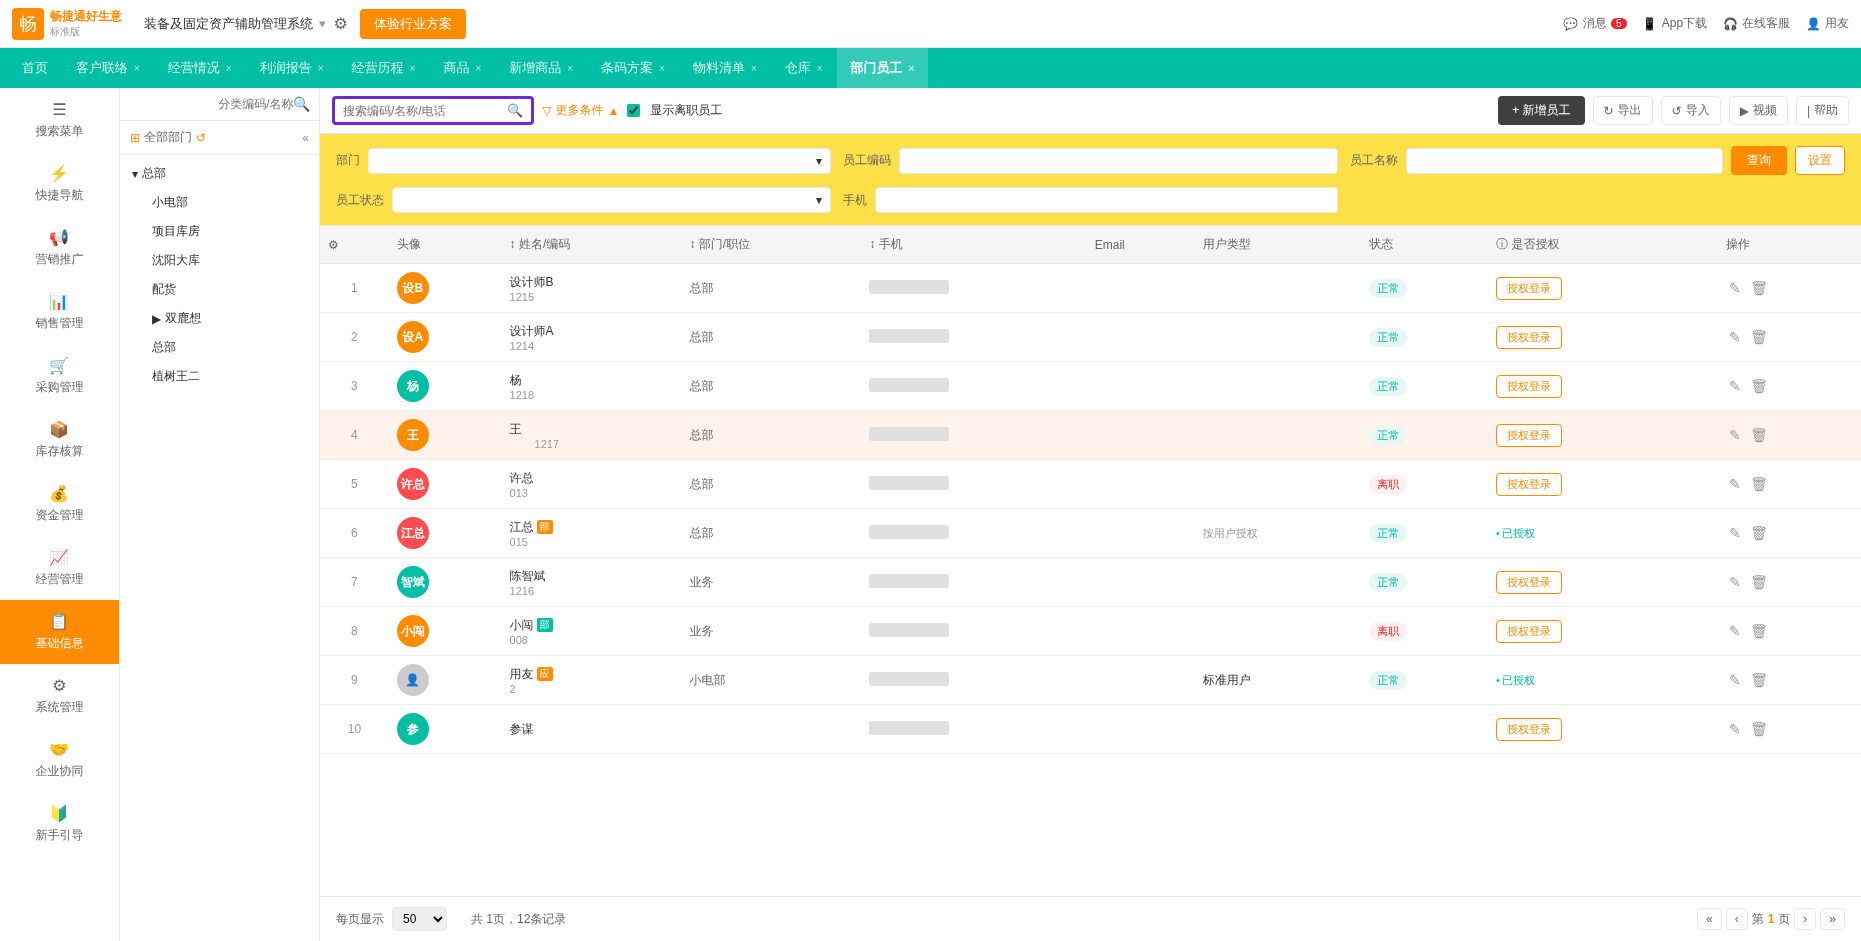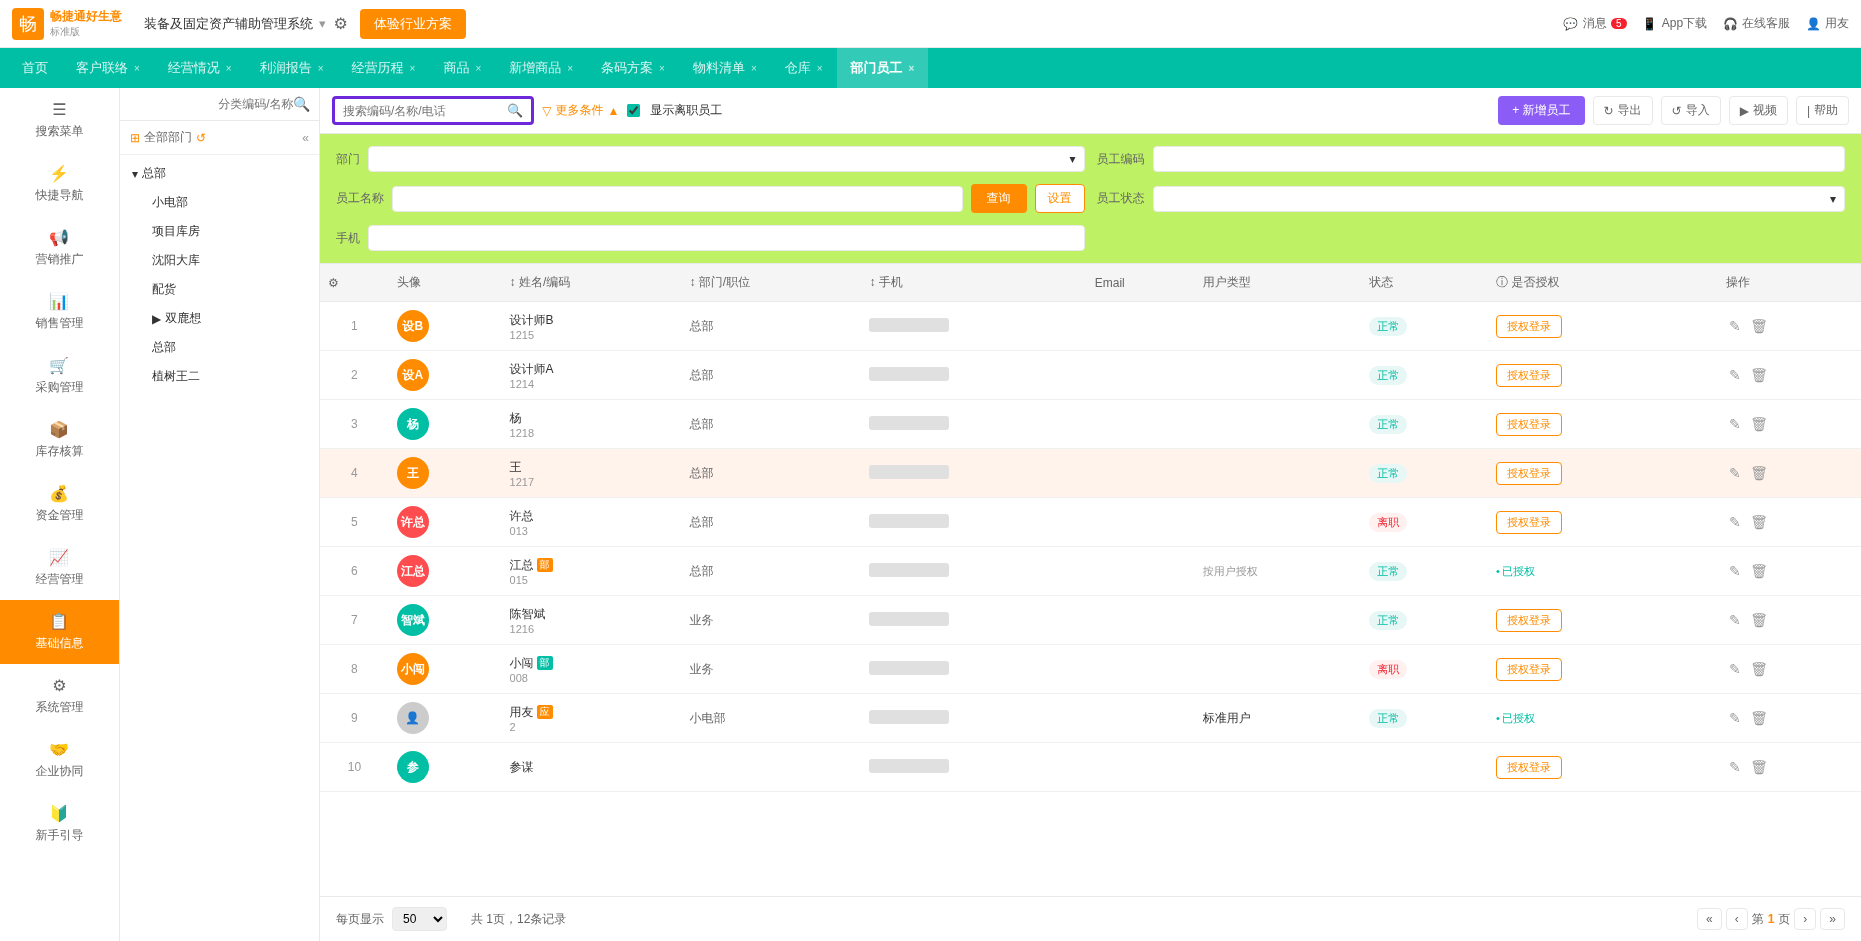--- a/index.html
+++ b/index.html
@@ -43,25 +43,25 @@
 
     
     .content-area { flex: 1; display: flex; flex-direction: column; overflow: hidden; }
     .content-toolbar { display: flex; align-items: center; padding: 8px 12px; background: #fff; border-bottom: 1px solid #e8e8e8; gap: 8px; }
     .search-group { display: flex; align-items: center; border: 3px solid #6d28d9; border-radius: 4px; padding: 4px 8px; gap: 4px; }
     .search-group input { border: none; outline: none; font-size: 12px; width: 160px; }
     .filter-btn { display: flex; align-items: center; gap: 4px; color: #ff8c00; font-size: 12px; cursor: pointer; }
     .checkbox-group { display: flex; align-items: center; gap: 10px; font-size: 12px; color: #333; }
     .checkbox-group input[type=checkbox] { accent-color: #00bfa5; }
     .action-buttons { margin-left: auto; display: flex; align-items: center; gap: 8px; }
-    .btn-primary { background: #8b5cf6; color: #fff; border: none; border-radius: 4px; padding: 6px 14px; font-size: 12px; cursor: pointer; white-space: nowrap; }
+    .btn-primary { background: #404040; color: #fff; border: none; border-radius: 4px; padding: 6px 14px; font-size: 12px; cursor: pointer; white-space: nowrap; }
     .btn-default { background: #fff; color: #666; border: 1px solid #e8e8e8; border-radius: 4px; padding: 5px 10px; font-size: 12px; cursor: pointer; display: flex; align-items: center; gap: 4px; }
 
     
-    .filter-panel { background: #bef264; border-bottom: 1px solid #e8e8e8; padding: 12px 16px; display: grid; grid-template-columns: 1fr 1fr; gap: 12px; align-items: center; }
+    .filter-panel { background: #fde047; border-bottom: 1px solid #e8e8e8; padding: 12px 16px; display: grid; grid-template-columns: 1fr 1fr 1fr; gap: 12px; align-items: center; }
     .filter-row { display: flex; align-items: center; gap: 8px; }
     .filter-label { font-size: 12px; color: #666; white-space: nowrap; }
     .filter-select { flex: 1; border: 1px solid #e8e8e8; border-radius: 4px; padding: 5px 8px; font-size: 12px; background: #fff; display: flex; align-items: center; justify-content: space-between; cursor: pointer; }
     .filter-input { flex: 1; border: 1px solid #e8e8e8; border-radius: 4px; padding: 5px 8px; font-size: 12px; }
     .filter-actions { display: flex; gap: 8px; justify-content: flex-end; grid-column: 3; }
     .btn-search { background: #ff8c00; color: #fff; border: none; border-radius: 4px; padding: 6px 16px; font-size: 12px; cursor: pointer; }
     .btn-set { background: #fff; color: #ff8c00; border: 1px solid #ff8c00; border-radius: 4px; padding: 5px 12px; font-size: 12px; cursor: pointer; }
 
     
     .table-container { flex: 1; overflow: auto; background: #fff; }
@@ -374,21 +374,21 @@
       <span class="op-btn" title="删除">🗑</span>
     </td>
   </tr>
             <tr class="highlighted">
     <td style="color:#999;text-align:center;">4</td>
     <td>
                 <div class="avatar" style="background:#ff8c00;">王</div>
               </td>
     <td>
                 <div style="font-weight:500;">王</div>
-                <div style="color:#999;font-size:11px;">1217</div>
+                <div style="color:#999;font-size:11px;margin-left:25px;">1217</div>
               </td>
     <td style="color:#666;">总部</td>
     <td><span style="display:inline-block;width:80px;height:14px;background:#e0e0e0;border-radius:3px;"></span></td>
     <td style="color:#999;"></td>
     <td></td>
     <td><span class="status-badge status-normal">正常</span></td>
     <td><button class="auth-btn">授权登录</button></td>
     <td></td>
     <td>
       <span class="op-btn" title="编辑">✎</span>

